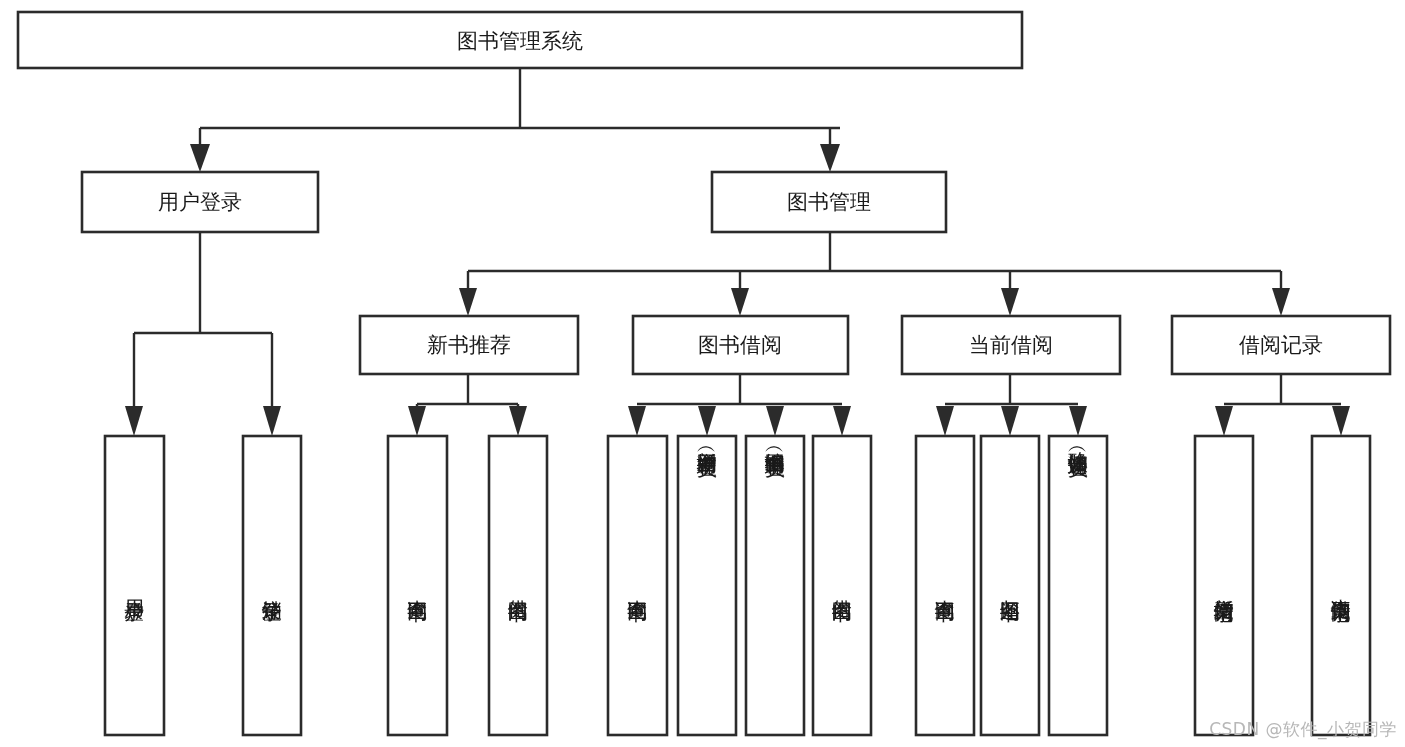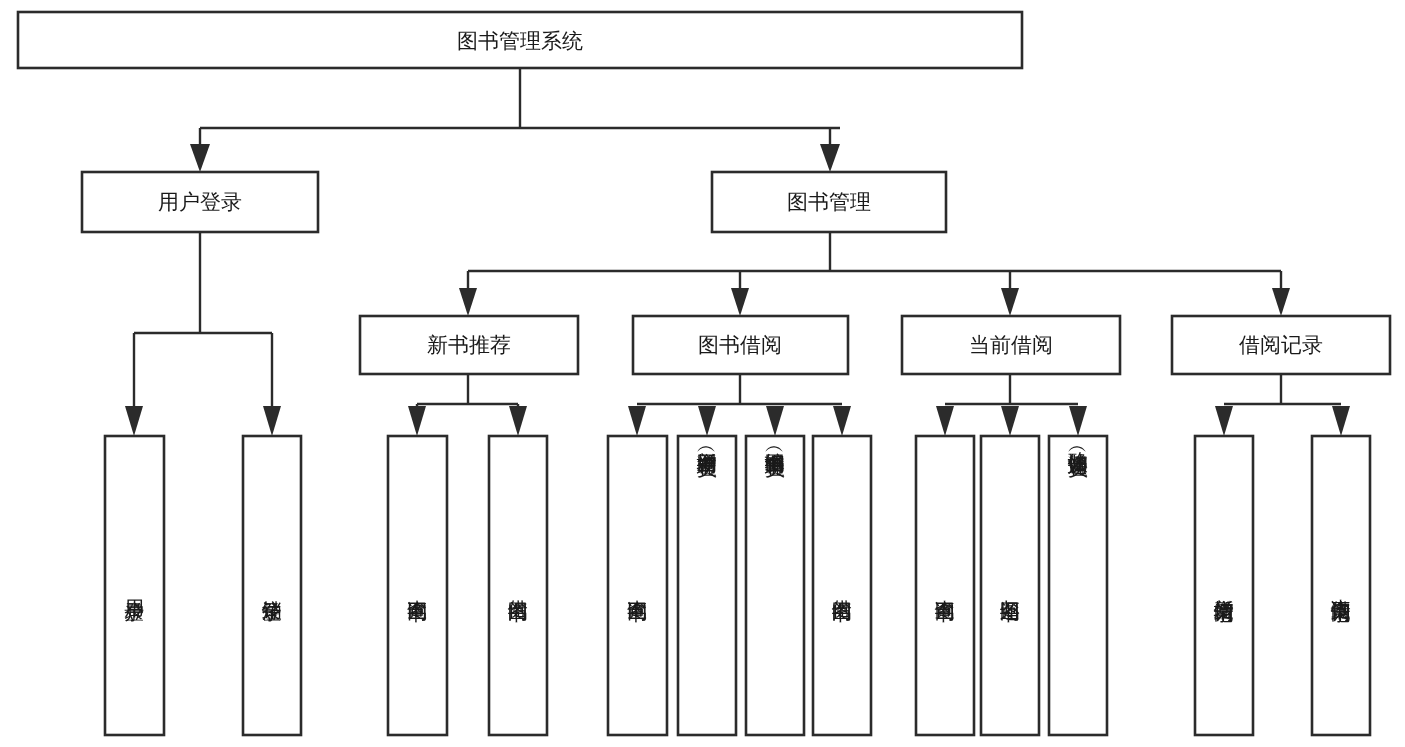--- a/index.html
+++ b/index.html
@@ -224,13 +224,14 @@
     <span class="leaf-label">确认归还（管理员）</span>
   </div>
 
   <div class="leaf-label-wrap" style="left:1195px; top:436px; width:58px; height:299px;">
     <span class="leaf-label">新增借阅记录</span>
   </div>
   <div class="leaf-label-wrap" style="left:1312px; top:436px; width:58px; height:299px;">
     <span class="leaf-label">查询借阅记录</span>
   </div>
 
+  <div class="watermark">CSDN @软件_小贺同学</div>
 </div>
 
 </body></html>

